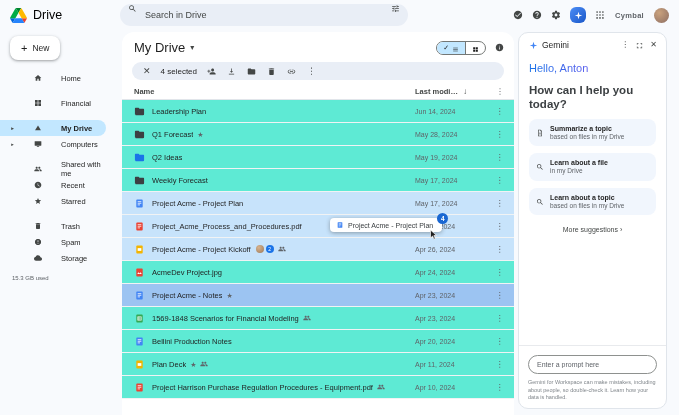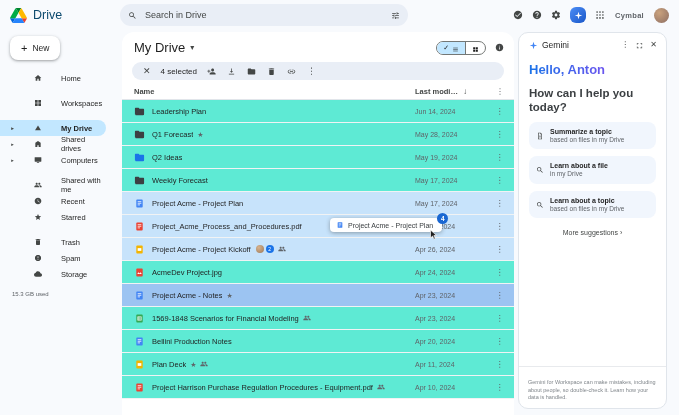--- a/index.html
+++ b/index.html
@@ -5,23 +5,23 @@
   html,body{margin:0;padding:0;width:679px;height:415px;overflow:hidden;
     background:#f8fafd;font-family:"Liberation Sans",sans-serif;
     -webkit-font-smoothing:antialiased}
   *{box-sizing:border-box}
 
   
   .topbar{position:absolute;top:0;left:0;right:0;height:30px;display:flex;
     align-items:center;padding:0 10px;gap:10px;background:#f8fafd;z-index:6}
   .brand{display:flex;align-items:center;gap:6px;width:100px;flex:none}
   .brand svg{width:17px;height:15px}
-  .brand-name{font-size:12.5px;color:#0c4a6e}
+  .brand-name{font-size:12.5px;color:#000000}
   .searchbar{flex:none;width:288px;height:22px;background:#e9eef6;border-radius:11px;
-    display:flex;align-items:center;padding:0 8px;gap:6px}
+    display:flex;padding:0 8px;gap:6px}
   .searchbar .sico{width:9px;height:9px;color:#444746;flex:none;display:inline-flex}
   .searchbar .sico svg{width:100%;height:100%}
   .searchbar input{flex:1;border:none;background:transparent;outline:none;
     font-size:9px;color:#1f1f1f;font-family:inherit;min-width:0}
   .searchbar input::placeholder{color:#444746}
   .topspacer{flex:1}
   .topicons{display:flex;align-items:center;gap:9px}
   .tico{width:10px;height:10px;color:#444746;display:inline-flex;align-items:center;justify-content:center}
   .tico svg{width:100%;height:100%}
   .tico.accent{width:16px;height:16px;border-radius:6px;
@@ -116,21 +116,21 @@
     border:1px solid #e0e5eb;border-radius:10px;display:flex;flex-direction:column}
   .ghead{display:flex;align-items:center;gap:4px;padding:7px 9px 6px 10px}
   .gsvg{width:9px;height:9px;color:#4285f4;display:inline-flex}
   .gsvg svg{width:100%;height:100%}
   .gtitle{font-size:8.5px;color:#1f1f1f;flex:1}
   .ghicons{display:flex;gap:7px;align-items:center;color:#444746}
   .ghicons .hi{display:inline-flex;width:7px;height:7px;cursor:pointer}
   .ghicons .hi svg{width:100%;height:100%}
   .ghicons .hit{font-size:8px;line-height:8px;cursor:pointer}
   .gbody{padding:6px 10px 0 10px;flex:1}
-  .ghello{font-size:13px;font-weight:bold;color:#3367d6}
+  .ghello{font-size:11px;font-weight:normal;color:#3367d6}
   @supports (-webkit-background-clip:text){
     .ghello{background:linear-gradient(90deg,#1a73e8,#a142f4);
       -webkit-background-clip:text;-webkit-text-fill-color:transparent}}
   .gquestion{font-size:11.5px;font-weight:bold;color:#3c4043;line-height:1.25;margin-top:9px}
   .gcard{display:flex;align-items:center;gap:6px;background:#f1f6fd;border-radius:8px;
     padding:5px 7px;margin-top:7px;cursor:pointer}
   .gcard .gcic{width:8px;height:8px;color:#444746;flex:none;display:inline-flex}
   .gcard .gcic svg{width:100%;height:100%}
   .gcard .t1{font-size:7px;color:#1f1f1f;font-weight:bold;line-height:1.3}
   .gcard .t2{font-size:6.5px;color:#5f6368;line-height:1.3}
@@ -219,41 +219,32 @@
         </div>
       </div>
       <div class="sgroup">
         <div class="sitem">
           <span class="caret"></span>
           <span class="sic">
             <svg viewBox="0 0 24 24" fill="currentColor">
               <path d="M3 3h8v8H3V3zm10 0h8v8h-8V3zM3 13h8v8H3v-8zm10 0h8v8h-8v-8z"></path>
             </svg>
           </span>
-          <span>Workspaces</span>
+          <span>Financial</span>
         </div>
       </div>
       <div class="sgroup">
         <div class="sitem active">
           <span class="caret">▸</span>
           <span class="sic">
             <svg viewBox="0 0 24 24" fill="currentColor">
               <path d="M12 4.5L20.8 19H3.2z"></path>
             </svg>
           </span>
           <span>My Drive</span>
-        </div>
-        <div class="sitem">
-          <span class="caret">▸</span>
-          <span class="sic">
-            <svg viewBox="0 0 24 24" fill="currentColor">
-              <path d="M12 3L4 8v13h6v-5h4v5h6V8l-8-5z"></path>
-            </svg>
-          </span>
-          <span>Shared drives</span>
         </div>
         <div class="sitem">
           <span class="caret">▸</span>
           <span class="sic">
             <svg viewBox="0 0 24 24" fill="currentColor">
               <path d="M21 4H3c-.6 0-1 .4-1 1v11c0 .6.4 1 1 1h18c.6 0 1-.4 1-1V5c0-.6-.4-1-1-1zM9 19h6l1 2H8l1-2z"></path>
             </svg>
           </span>
           <span>Computers</span>
         </div>
@@ -631,15 +622,16 @@
             <div class="t2">based on files in my Drive</div>
           </span>
         </div>
       </div>
     <div class="gmore">
       <span>More suggestions</span>
       <span>›</span>
     </div>
   </div>
   <div class="gfoot">
+    <input class="gprompt" placeholder="Enter a prompt here" style="">
     <div class="gdisc">Gemini for Workspace can make mistakes, including about people, so double-check it. Learn how your data is handled.</div>
   </div>
 </aside>
 
 </body></html>

